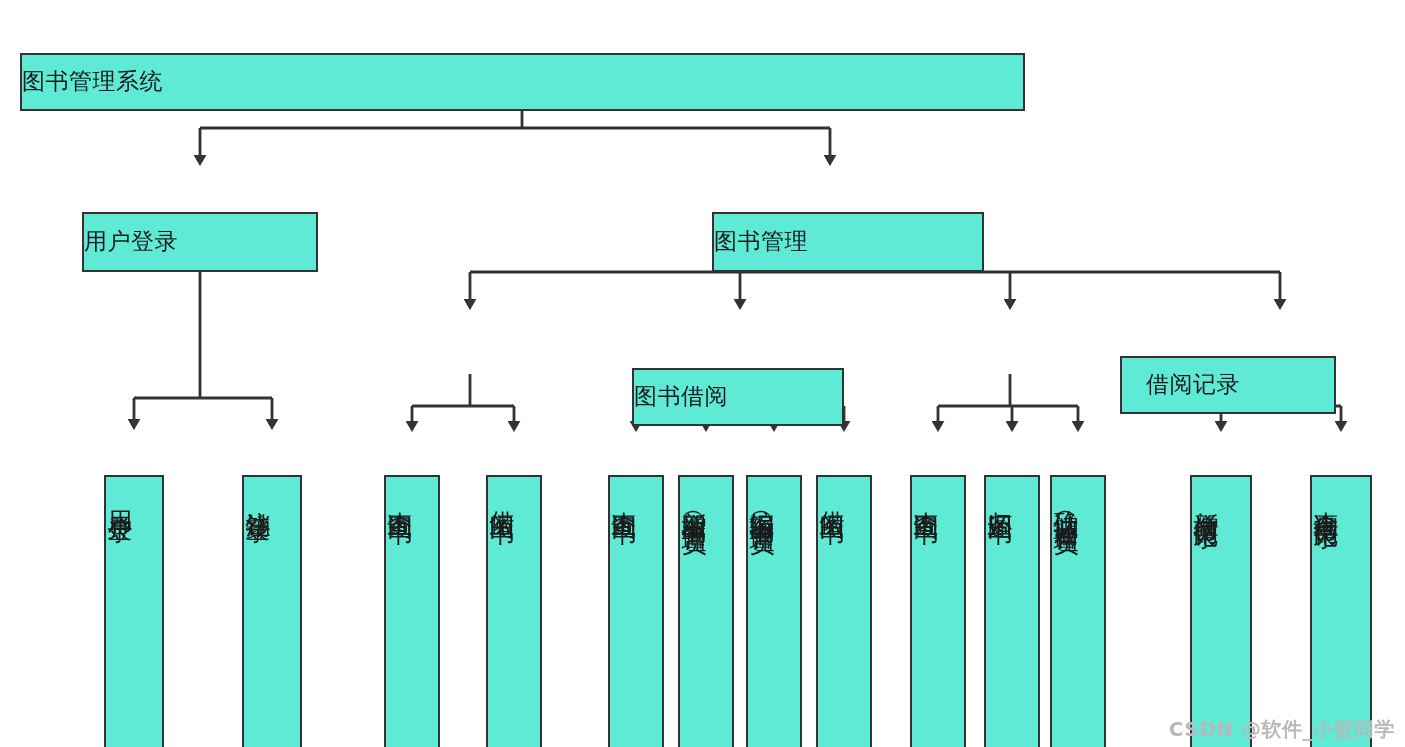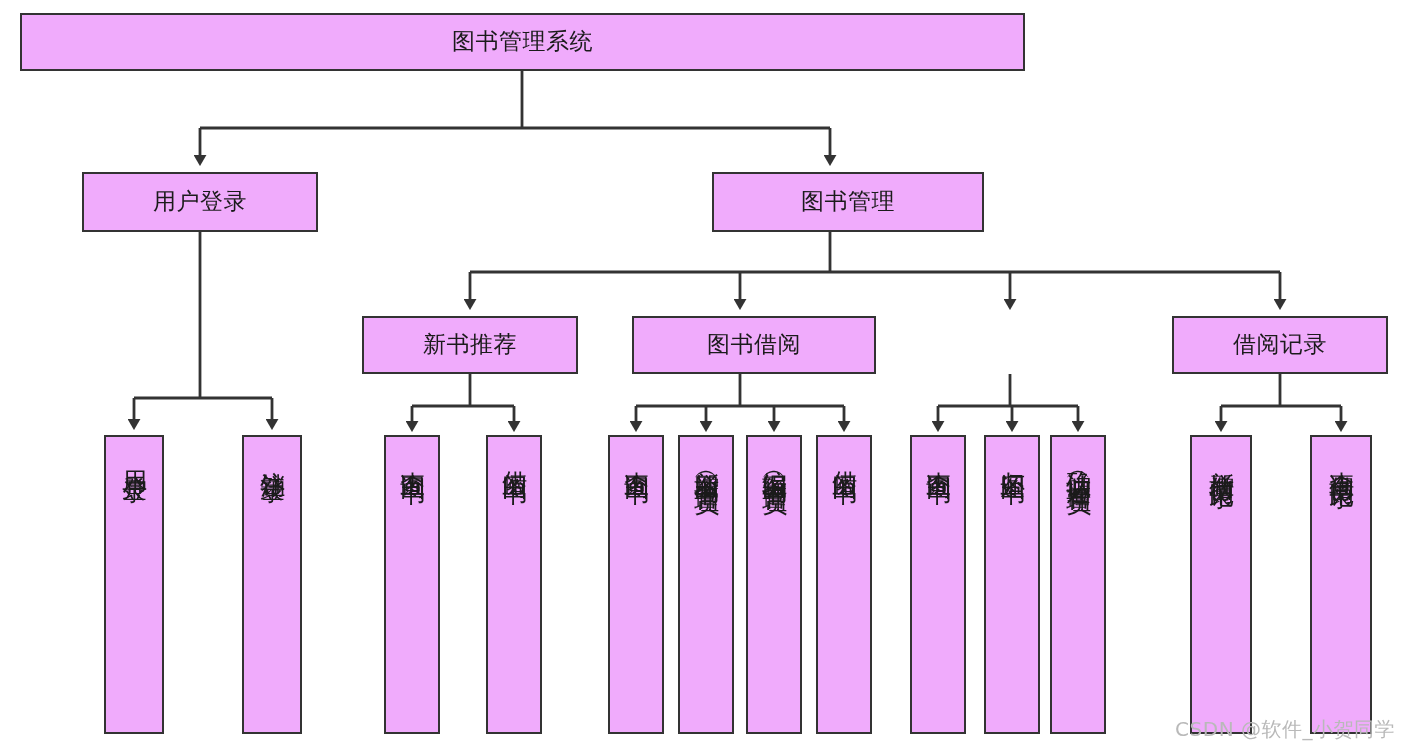--- a/index.html
+++ b/index.html
@@ -22,26 +22,27 @@
     position: absolute;
     left: 0;
     top: 0;
     width: 1405px;
     height: 747px;
     pointer-events: none;
   }
   .node {
     position: absolute;
     box-sizing: border-box;
-    background: #f0abfc;
+    background: #5eead4;
     border: 2.5px solid #333333;
     display: flex;
     align-items: center;
-    justify-content: center;
+    justify-content: flex-start;
     color: #1b1b1b;
+    margin-top: 40px;
   }
   .node .label {
     display: block;
     text-align: center;
     white-space: pre-line;
     line-height: 1.12;
   }
   .node.horiz .label {
     font-size: 23px;
     letter-spacing: 0.5px;
@@ -60,20 +61,21 @@
   }
   #watermark {
     position: absolute;
     right: 10px;
     bottom: 4px;
     font-size: 20px;
     color: #b9b9b9;
     letter-spacing: 0.5px;
     white-space: nowrap;
     font-family: "DejaVu Sans", "Liberation Sans", sans-serif;
+    font-weight: bold;
   }
 </style>
 </head>
 <body>
 
 <div id="canvas">
 
   <svg id="edges" viewBox="0 0 1405 747" xmlns="http://www.w3.org/2000/svg">
     <defs>
       <marker id="arrow" viewBox="0 0 12 14" refX="1" refY="7" markerWidth="11" markerHeight="13" orient="auto-start-reverse" markerUnits="userSpaceOnUse">
@@ -129,27 +131,24 @@
     <span class="label">图书管理系统</span>
   </div>
 
   <div class="node horiz" style="left:82px; top:172px; width:236px; height:60px;">
     <span class="label">用户登录</span>
   </div>
   <div class="node horiz" style="left:712px; top:172px; width:272px; height:60px;">
     <span class="label">图书管理</span>
   </div>
 
-  <div class="node horiz" style="left:362px; top:316px; width:216px; height:58px;">
-    <span class="label">新书推荐</span>
-  </div>
-  <div class="node horiz" style="left:632px; top:316px; width:244px; height:58px;">
+  <div class="node horiz" style="left:632px; top:328px; width:212px; height:58px;">
     <span class="label">图书借阅</span>
   </div>
-  <div class="node horiz" style="left:1172px; top:316px; width:216px; height:58px;">
+  <div class="node horiz" style="left:1120px; top:316px; width:216px; height:58px;padding-left:24px;">
     <span class="label">借阅记录</span>
   </div>
 
   <div class="node vert" style="left:104px; top:435px; width:60px; height:299px;">
     <span class="label">用户登录</span>
   </div>
   <div class="node vert" style="left:242px; top:435px; width:60px; height:299px;">
     <span class="label">注销登录</span>
   </div>
 

